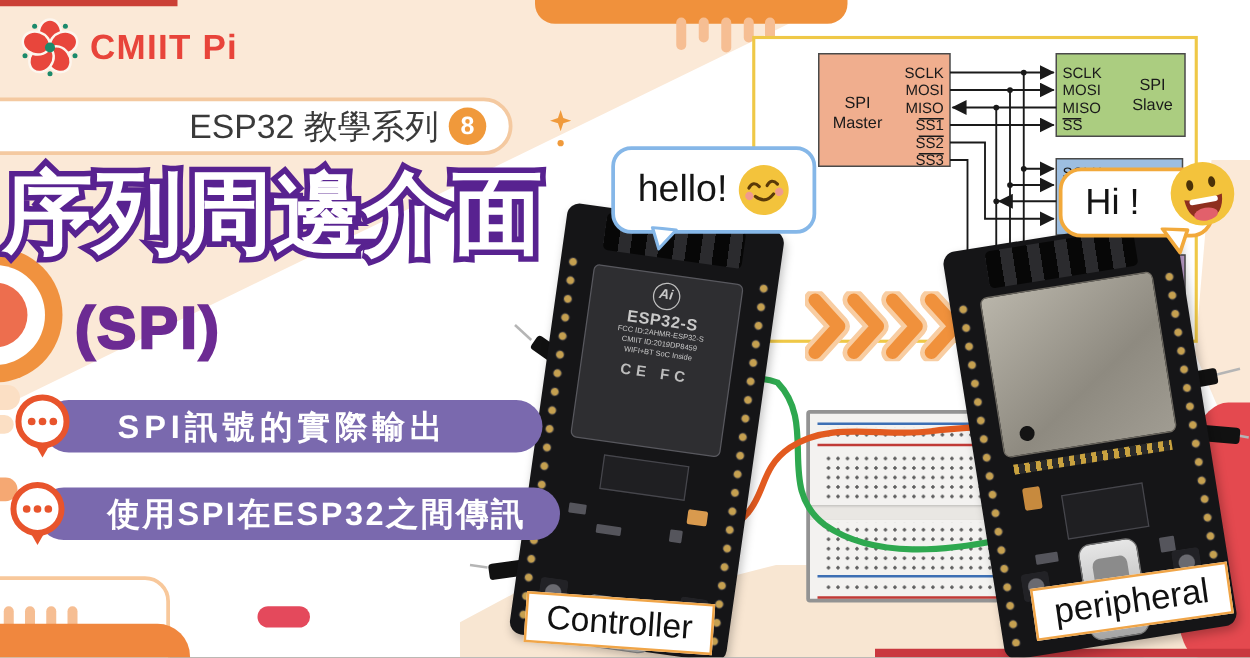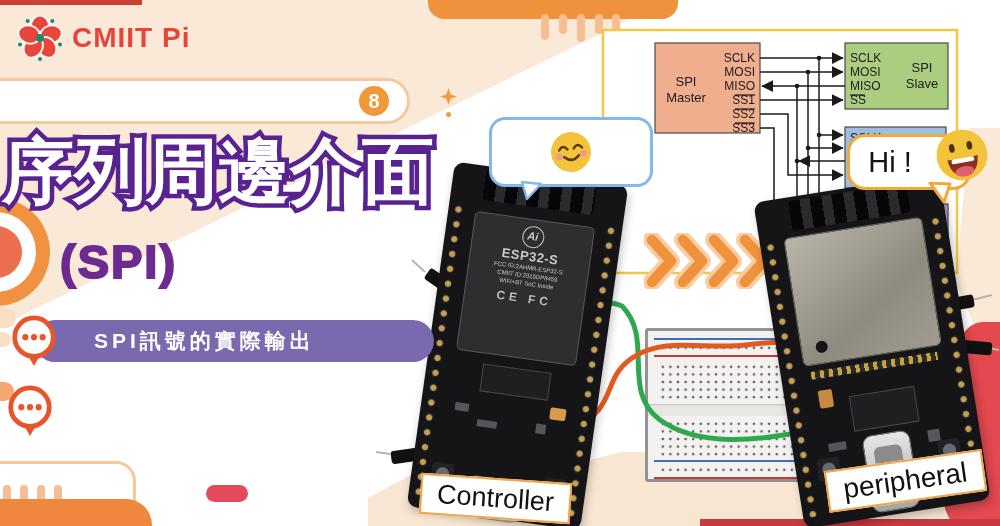--- a/index.html
+++ b/index.html
@@ -111,21 +111,21 @@
                      font-weight:bold;font-size:20px;display:flex;align-items:center;justify-content:center;}
   .big-title{left:2px;top:130px;width:460px;font-size:72px;font-weight:bold;line-height:1.15;
              color:#5B2391;white-space:nowrap;}
   @supports (-webkit-text-stroke:1px black){
     .big-title{color:#fff;-webkit-text-stroke:9px #582290;paint-order:stroke fill;}
   }
   .sub-title{left:60px;top:234px;font-size:47px;font-weight:900;color:#6C2B93;letter-spacing:2px;
              -webkit-text-stroke:2px #6C2B93;}
   .topic{height:42px;background:#7A69AE;border-radius:22px;color:#fff;display:flex;align-items:center;
          font-weight:bold;box-sizing:border-box;}
-  .topic1{left:34px;top:320px;width:400px;padding-left:60px;font-size:21px;letter-spacing:4px;}
+  .topic1{left:34px;top:320px;width:400px;padding-left:60px;font-size:26px;letter-spacing:4px;}
   .topic2{left:30px;top:390px;width:418px;padding-left:56px;font-size:26px;letter-spacing:2px;}
   .topic-icon{z-index:51;}
   .sparkle{left:440px;top:88px;z-index:50;}
   .sparkle-dot{left:446px;top:112px;width:5px;height:5px;border-radius:50%;background:#F09A3B;z-index:50;}
 </style>
 </head>
 <body>
 
 <div class="canvas">
 
@@ -312,20 +312,21 @@
     <div class="smallpart" style="top:250px;left:36px;width:18px;height:8px;"></div>
     <div class="smallpart" style="top:252px;right:40px;width:12px;height:12px;"></div>
     <div class="btn" style="left:22px;bottom:44px;"></div>
     <div class="btn" style="right:22px;bottom:44px;"></div>
     <div class="usb-c">
       <div class="usb-c-slot"></div>
     </div>
   </div>
 
   <div class="abs bubble bubble-hello">
+    <span class="txt">hello!</span>
     <svg width="42" height="42" viewBox="0 0 40 40" style="transform:rotate(-8deg)">
       <circle cx="20" cy="20" r="19" fill="#F3C33C"></circle>
       <path d="M9,17 Q13,11.5 17,17" stroke="#5b3a08" stroke-width="2.4" fill="none" stroke-linecap="round"></path>
       <path d="M23,17 Q27,11.5 31,17" stroke="#5b3a08" stroke-width="2.4" fill="none" stroke-linecap="round"></path>
       <circle cx="8.5" cy="23" r="3.2" fill="#F09A8E"></circle>
         <circle cx="31.5" cy="23" r="3.2" fill="#F09A8E"></circle>
       <path d="M13,24 Q20,31 27,24" stroke="#5b3a08" stroke-width="2.4" fill="none" stroke-linecap="round"></path>
     </svg>
   </div>
   <svg class="tail" style="left:520px;top:181px;" width="24" height="20" viewBox="0 0 24 20">
@@ -361,20 +362,21 @@
       <circle cx="36.3" cy="9" r="2" fill="#1B8A6B"></circle>
         <circle cx="44" cy="32.5" r="2" fill="#1B8A6B"></circle>
       <circle cx="24" cy="47" r="2" fill="#1B8A6B"></circle>
         <circle cx="4" cy="32.5" r="2" fill="#1B8A6B"></circle>
       <circle cx="11.7" cy="9" r="2" fill="#1B8A6B"></circle>
     </g>
   </svg>
   <div class="abs ui logo-text">CMIIT Pi</div>
 
   <div class="abs ui series-badge">
+    <span class="lbl">ESP32 教學系列</span>
     <span class="num">8</span>
   </div>
   <svg class="abs sparkle" width="17" height="17" viewBox="0 0 16 16">
     <path d="M8,0 L10,6 L16,8 L10,10 L8,16 L6,10 L0,8 L6,6 Z" fill="#F09A3B"></path>
   </svg>
   <div class="abs sparkle-dot"></div>
 
   <div class="abs ui sub-title">(SPI)</div>
   <div class="abs ui big-title">序列周邊介面</div>
 
@@ -382,20 +384,23 @@
     <span>SPI訊號的實際輸出</span>
   </div>
   <svg class="abs topic-icon" style="left:9px;top:314px;" width="50" height="56" viewBox="0 0 52 58">
     <path d="M18,40 L26,54 L34,40 Z" fill="#E8542C"></path>
     <circle cx="26" cy="24" r="20" fill="#fff" stroke="#E8542C" stroke-width="5"></circle>
     <circle cx="17" cy="24" r="3.2" fill="#E8542C"></circle>
       <circle cx="26" cy="24" r="3.2" fill="#E8542C"></circle>
     <circle cx="35" cy="24" r="3.2" fill="#E8542C"></circle>
   </svg>
 
+  <div class="abs ui topic topic2">
+    <span>使用SPI在ESP32之間傳訊</span>
+  </div>
   <svg class="abs topic-icon" style="left:5px;top:384px;" width="50" height="56" viewBox="0 0 52 58">
     <path d="M18,40 L26,54 L34,40 Z" fill="#E8542C"></path>
     <circle cx="26" cy="24" r="20" fill="#fff" stroke="#E8542C" stroke-width="5"></circle>
     <circle cx="17" cy="24" r="3.2" fill="#E8542C"></circle>
       <circle cx="26" cy="24" r="3.2" fill="#E8542C"></circle>
     <circle cx="35" cy="24" r="3.2" fill="#E8542C"></circle>
   </svg>
 
 </div>
 

